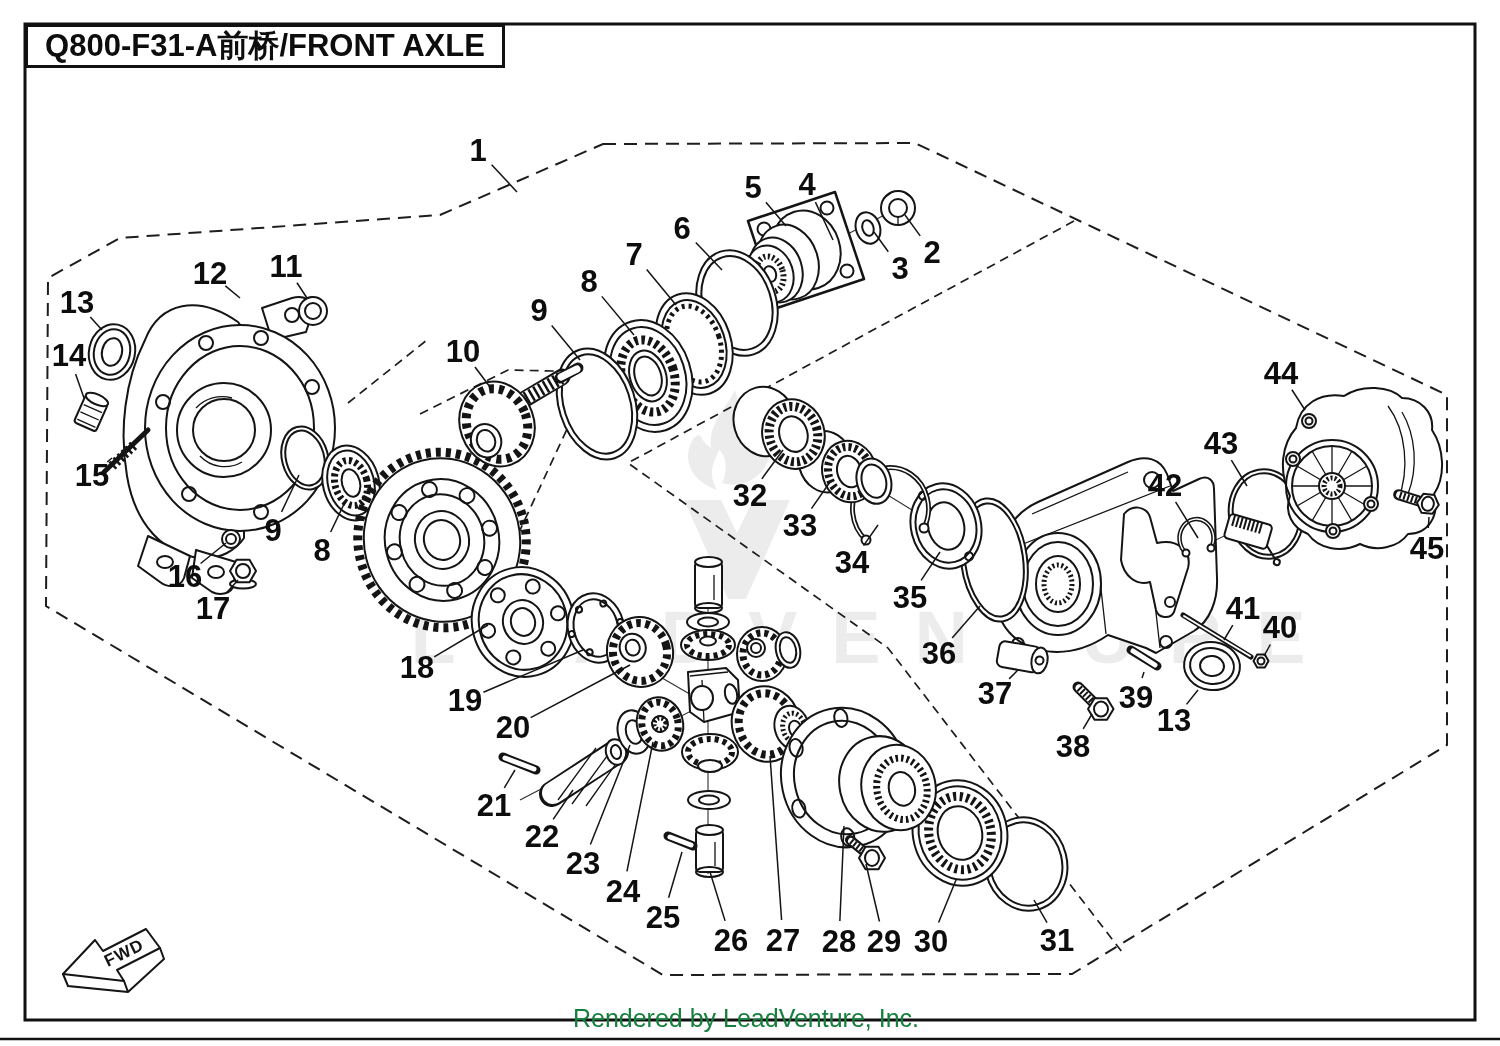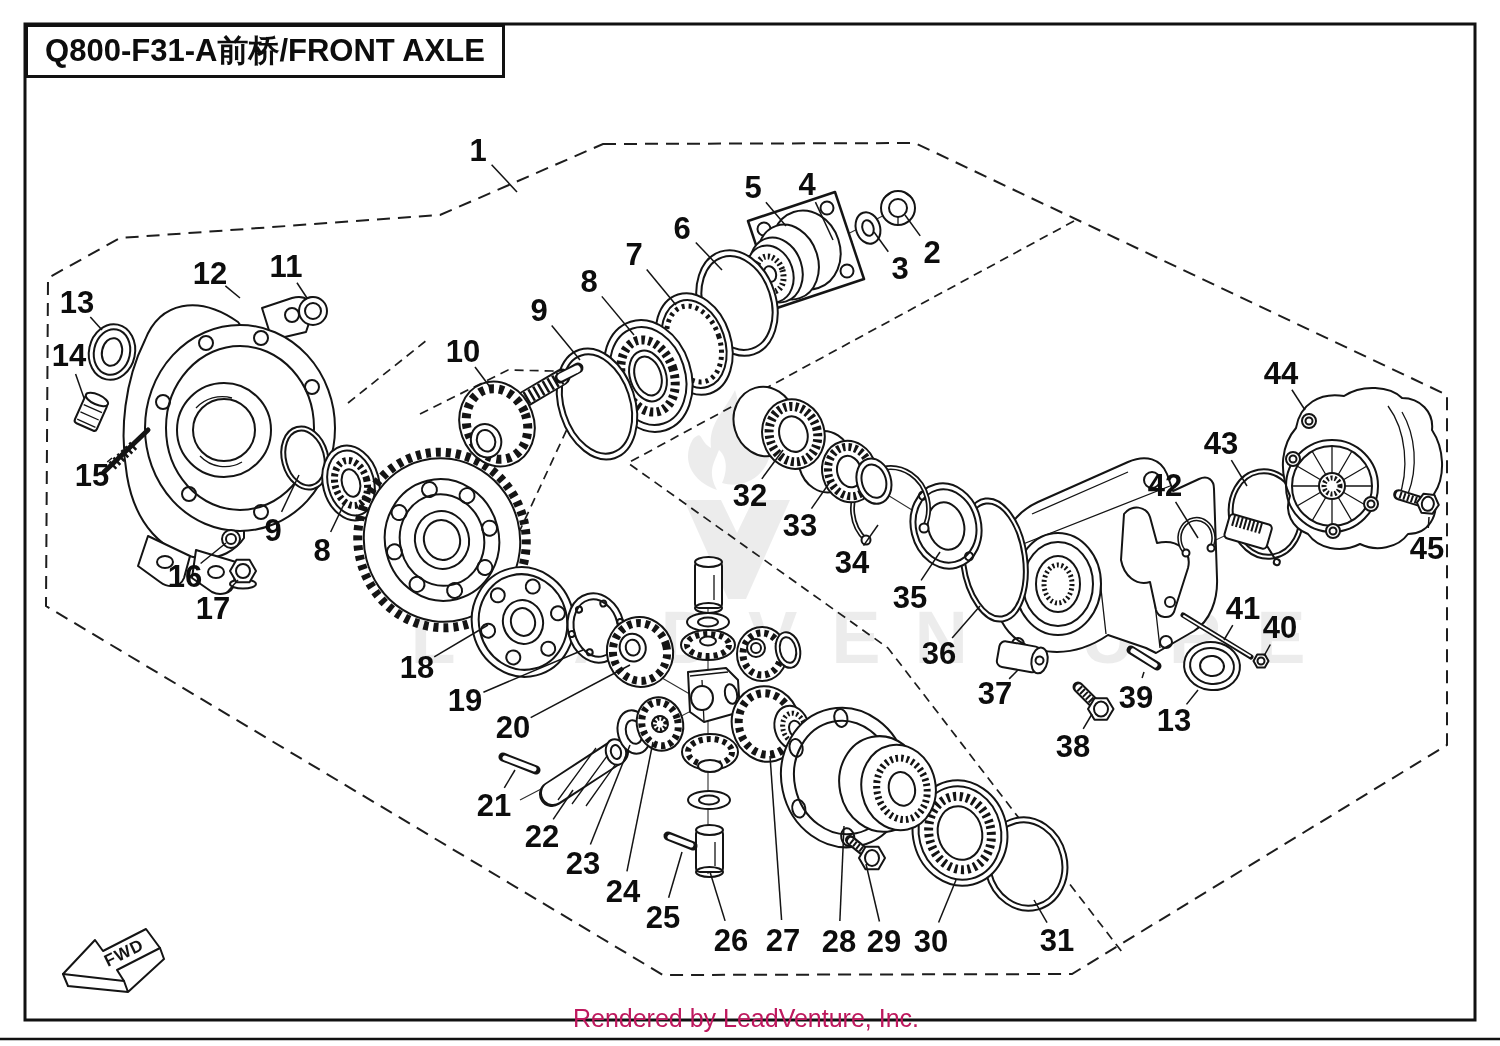--- a/index.html
+++ b/index.html
@@ -1,23 +1,23 @@
 <!DOCTYPE html>
 <html><head>
 <meta charset="utf-8">
 <style>
   html,body{margin:0;padding:0;background:#fff;}
   .page{position:relative;width:1500px;height:1046px;background:#ffffff;overflow:hidden;
         font-family:"Liberation Sans",sans-serif;}
   .page svg{position:absolute;left:0;top:0;z-index:1;}
-  .titlebox{position:absolute;left:25px;top:24px;width:480px;height:54px;box-sizing:border-box;
+  .titlebox{position:absolute;left:25px;top:24px;width:480px;height:44px;box-sizing:border-box;
         border:3px solid #111;background:#fff;z-index:3;display:flex;align-items:center;justify-content:center;}
   .titlebox span{font-size:31px;font-weight:bold;color:#0d0d0d;letter-spacing:0px;white-space:nowrap;}
   .footer{position:absolute;left:0;top:1004px;width:1492px;text-align:center;z-index:3;
-        font-size:25px;color:#be185d;}
+        font-size:25px;color:#15803d;}
   
   .p{fill:#fff;stroke:#141414;stroke-width:2;stroke-linejoin:round;stroke-linecap:round;}
   .n{fill:none;stroke:#141414;stroke-width:2;stroke-linecap:round;}
   .n1{fill:none;stroke:#141414;stroke-width:1.3;}
   .th{fill:none;stroke:#2e2e2e;stroke-width:1.1;}
   .d1{fill:none;stroke:#1d1d1d;stroke-width:2;stroke-dasharray:13 8;}
   .d2{fill:none;stroke:#1d1d1d;stroke-width:1.7;stroke-dasharray:9 6;}
   .tee{fill:none;stroke:#141414;}
   .ld{stroke:#141414;stroke-width:1.5;}
   .callout{font:bold 31px "Liberation Sans",sans-serif;fill:#0d0d0d;text-anchor:middle;dominant-baseline:central;}

